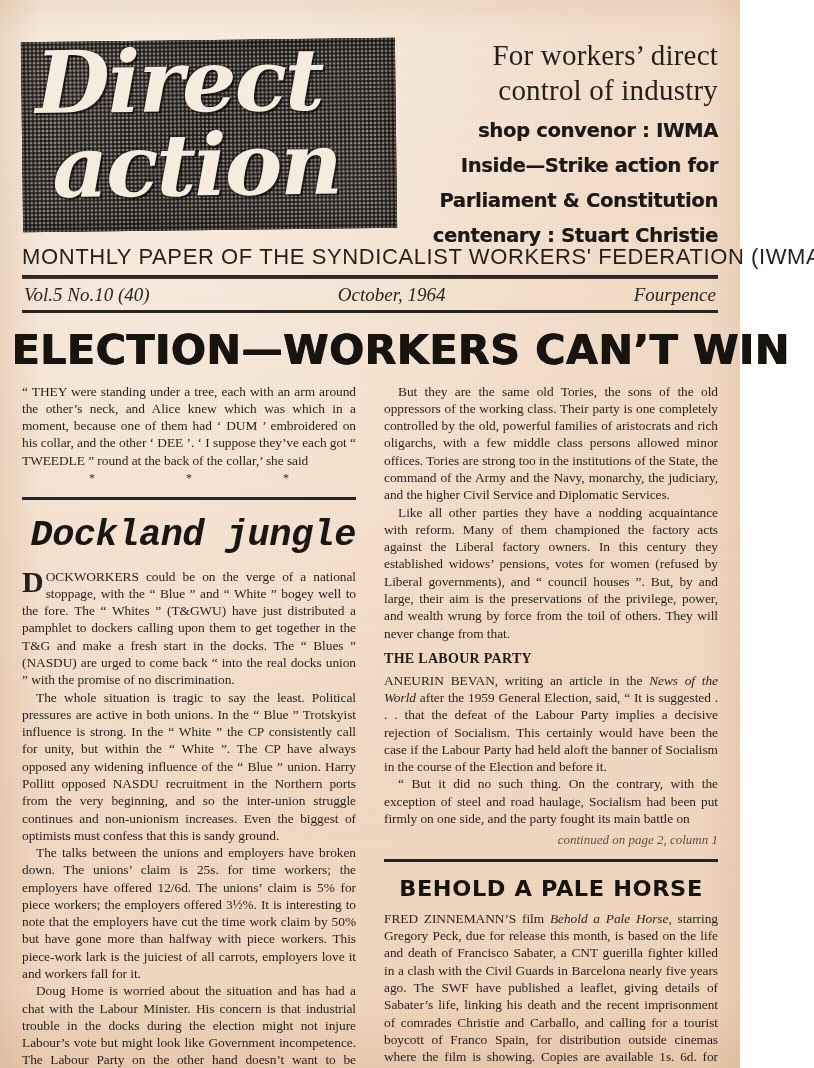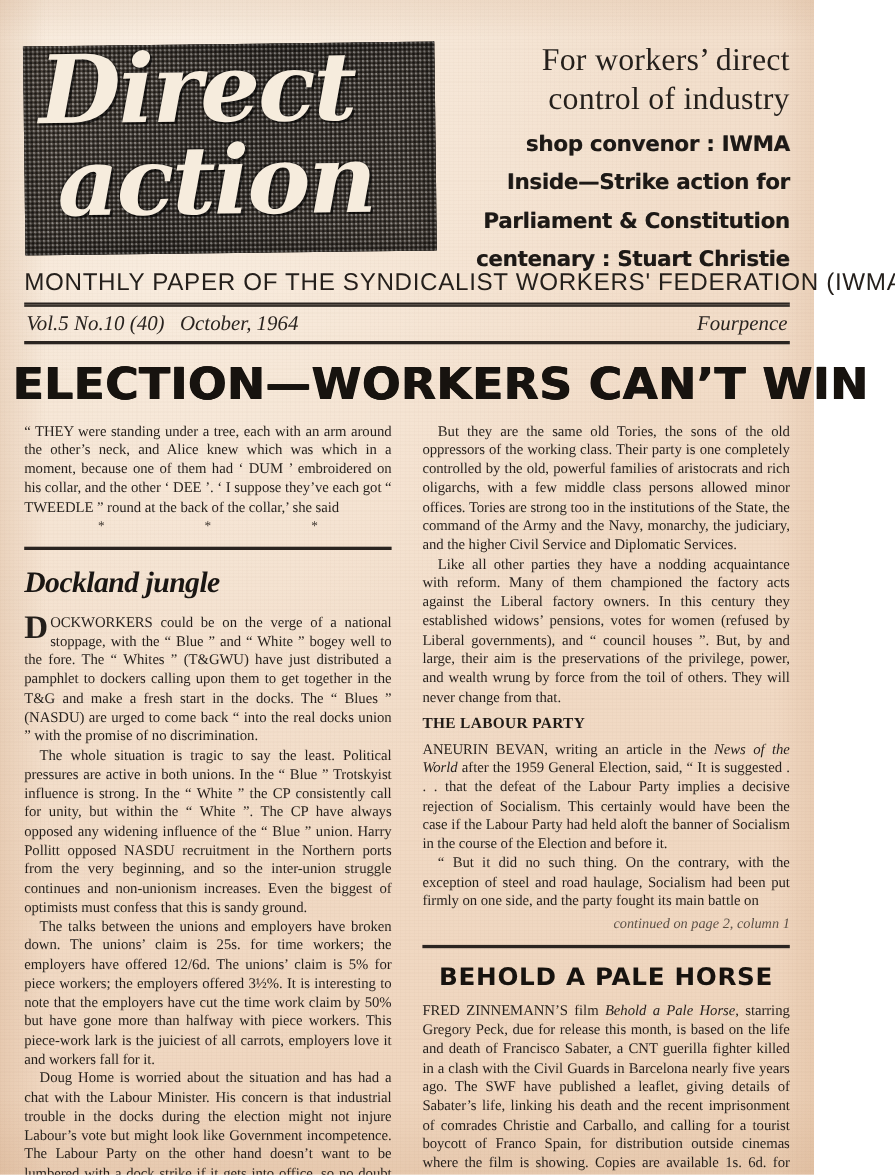--- a/index.html
+++ b/index.html
@@ -127,21 +127,21 @@
     display: flex;
     justify-content: space-between;
     align-items: baseline;
     font-style: italic;
     font-size: 19px;
     color: #2a2420;
     padding: 5px 2px 4px 2px;
     font-family: Liberation Serif, serif;
     gap: 14px;
   }
-  .issueline .mid { flex: 1; text-align: left; }
+  .issueline .mid { flex: 1; text-align: center; }
   .issueline .right { text-align: right; }
 
   .rule-heavy { height: 3px; background: #2a2420; }
 
   
   .headline {
     text-align: center;
     font-family: "DejaVu Sans", sans-serif;
     font-weight: bold;
     font-size: 40px;
@@ -199,25 +199,25 @@
     padding-left: 44px;
   }
 
   .sec-rule {
     height: 2.6px;
     background: #2a2420;
     margin: 11px 0 14px 0;
   }
 
   .sec-head-italic {
-    text-align: left;
-    font-family: Liberation Serif, serif;
+    text-align: right;
+    font-family: Liberation Mono, monospace;
     font-style: italic;
     font-weight: bold;
-    font-size: 27px;
+    font-size: 37px;
     letter-spacing: -0.5px;
     color: #1a1613;
     margin: 0 0 12px 0;
   }
   .sec-head-caps {
     text-align: center;
     font-family: "DejaVu Sans", sans-serif;
     font-weight: bold;
     font-size: 22px;
     letter-spacing: 0.6px;

